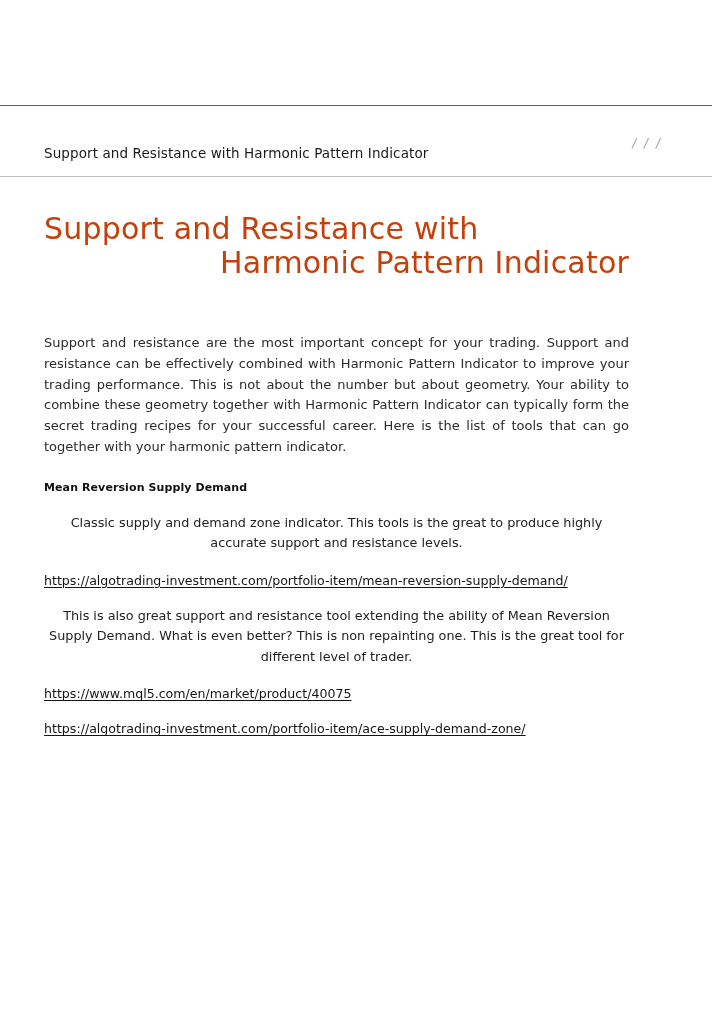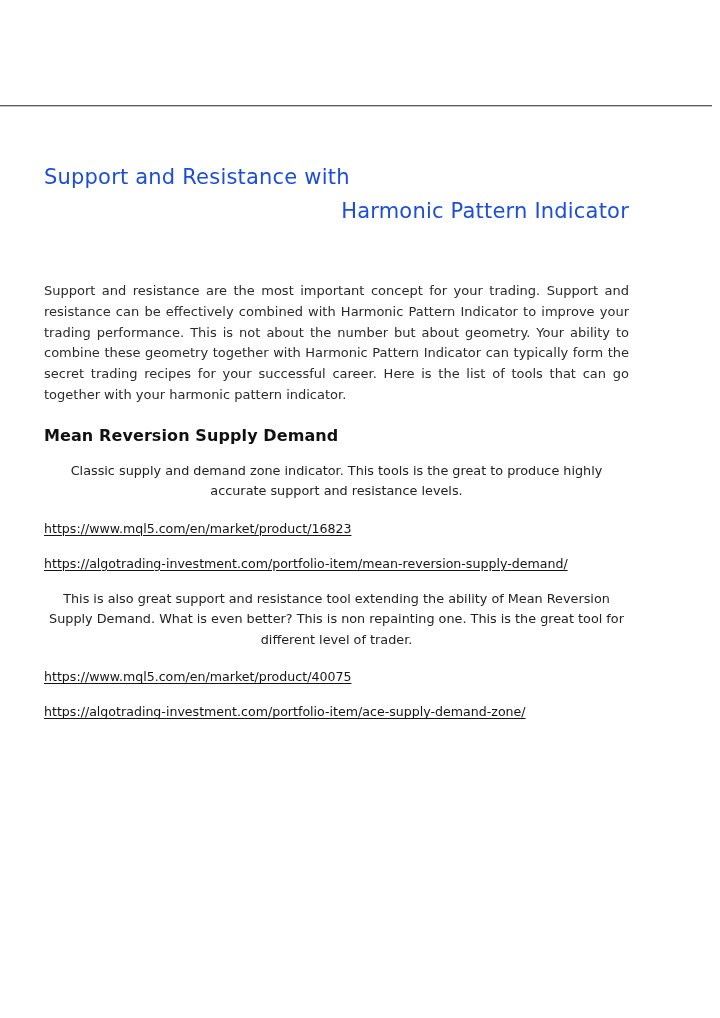--- a/index.html
+++ b/index.html
@@ -69,26 +69,26 @@
   }
 
   
   .content {
     padding: 0 0 0 44px;
     width: 586px;
     box-sizing: content-box;
   }
 
   .doc-title {
-    margin: 53px 0 0 0;
+    margin: 35px 0 0 0;
     width: 585px;
-    font-size: 21px;
+    font-size: 30px;
     line-height: 34px;
     font-weight: 400;
-    color: #1d4ed8;
+    color: #c2410c;
     text-align: justify;
     letter-spacing: 0.2px;
   }
   .doc-title::after {
     content: "";
     display: inline-block;
     width: 100%;
     height: 0;
   }
   .doc-title .line2 {
@@ -101,21 +101,21 @@
     margin: 19px 0 0 0;
     font-size: 13px;
     line-height: 20.8px;
     color: #2b2b2b;
     text-align: justify;
   }
 
   .sec-head {
     width: 585px;
     margin: 21px 0 0 0;
-    font-size: 16px;
+    font-size: 11px;
     line-height: 17px;
     font-weight: bold;
     color: #111111;
     letter-spacing: 0.1px;
   }
 
   .sec-para {
     width: 585px;
     margin: 17px 0 0 0;
     font-size: 12.8px;
@@ -141,36 +141,37 @@
 </style>
 </head>
 <body>
 
 <div class="page">
 
   <div class="top-spacer"></div>
 
   <div class="rule-dark"></div>
 
+  <div class="header-band">
+    <div class="header-title">Support and Resistance with Harmonic Pattern Indicator</div>
+    <div class="header-slashes">/ / /</div>
+  </div>
 
   <div class="rule-light"></div>
 
   <div class="content">
 
     <h1 class="doc-title"><span>Support and Resistance with</span><span class="line2">Harmonic Pattern Indicator</span></h1>
 
     <p class="body-para">Support and resistance are the most important concept for your trading. Support and resistance can be effectively combined with Harmonic Pattern Indicator to improve your trading performance. This is not about the number but about geometry. Your ability to combine these geometry together with Harmonic Pattern Indicator can typically form the secret trading recipes for your successful career. Here is the list of tools that can go together with your harmonic pattern indicator.</p>
 
     <h2 class="sec-head">Mean Reversion Supply Demand</h2>
 
     <p class="sec-para">Classic supply and demand zone indicator. This tools is the great to produce highly accurate support and resistance levels.</p>
 
-    <div class="link-row">
-      <a href="#">https://www.mql5.com/en/market/product/16823</a>
-    </div>
     <div class="link-row">
       <a href="#">https://algotrading-investment.com/portfolio-item/mean-reversion-supply-demand/</a>
     </div>
 
 
     <p class="sec-para">This is also great support and resistance tool extending the ability of Mean Reversion Supply Demand. What is even better?  This is non repainting one. This is the great tool for different level of trader.</p>
 
     <div class="link-row">
       <a href="#">https://www.mql5.com/en/market/product/40075</a>
     </div>

